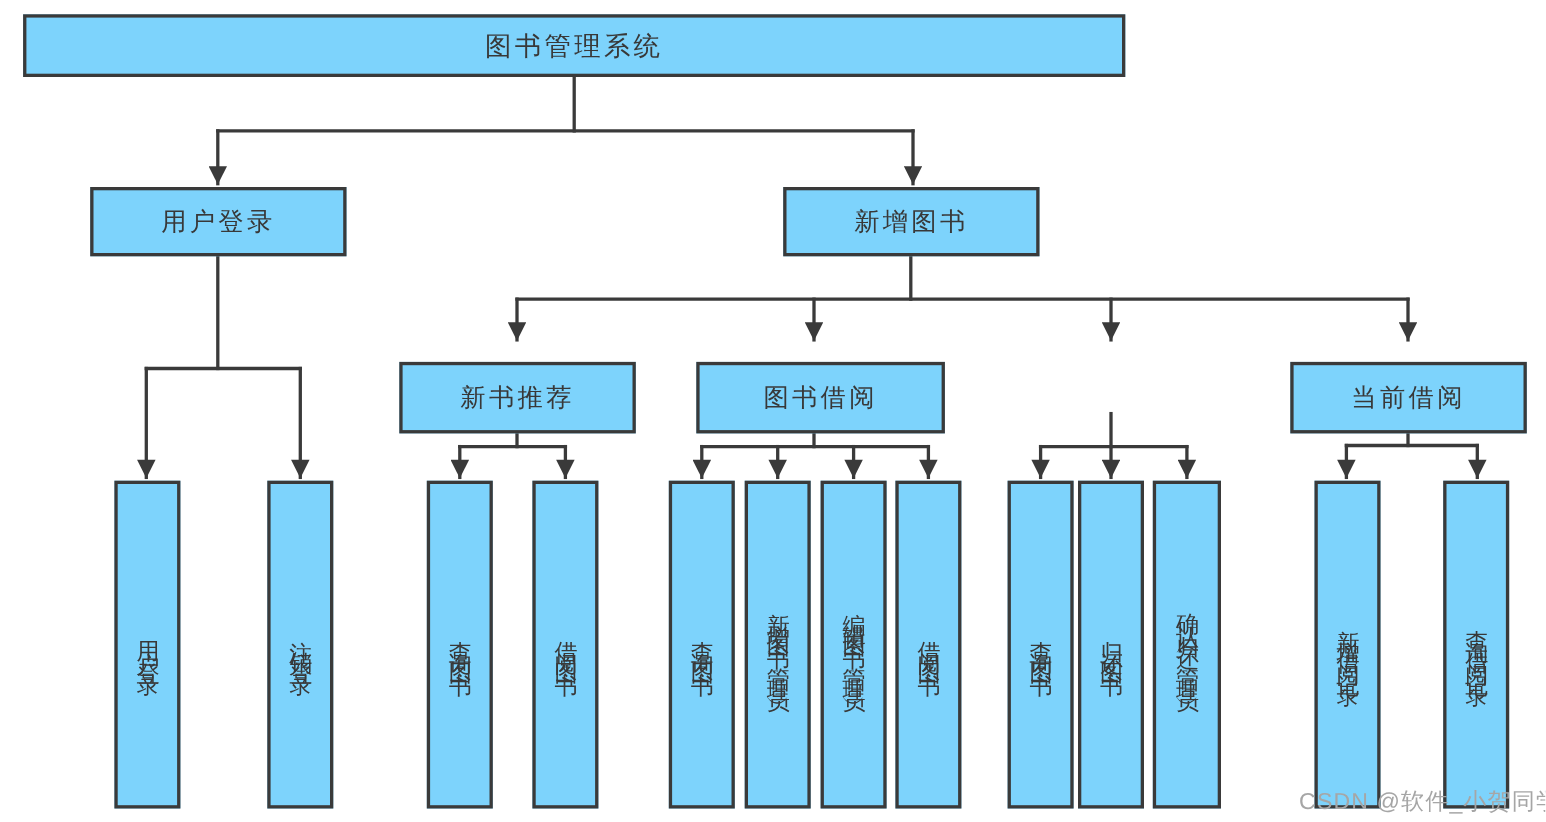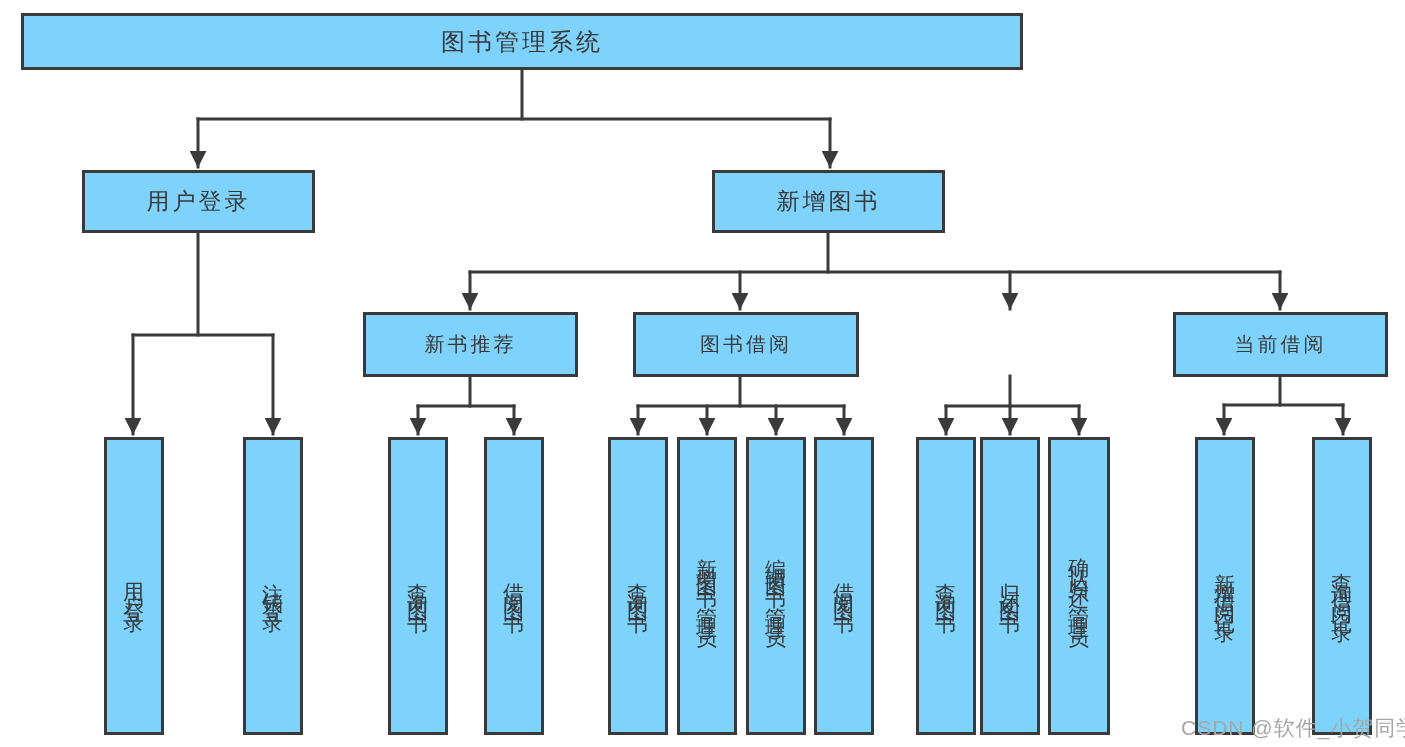--- a/index.html
+++ b/index.html
@@ -16,21 +16,21 @@
     position:absolute;
     box-sizing:border-box;
     border:3px solid #3a3a3a;
     background:#7dd3fc;
     display:flex;align-items:center;justify-content:center;
     z-index:2;
   }
   .hbox span{letter-spacing:3px;white-space:nowrap;}
   .root-box{font-size:24px;}
   .l2{font-size:23px;}
-  .l3{font-size:20px;}
+  .l3{font-size:23px;margin-top:17px;}
   .vbox{font-size:21px;}
   .vbox span{
     writing-mode:vertical-rl;
     text-orientation:mixed;
     letter-spacing:10px;
     line-height:1;
   }
   .watermark{
     position:absolute;
     left:1181px;top:714px;

